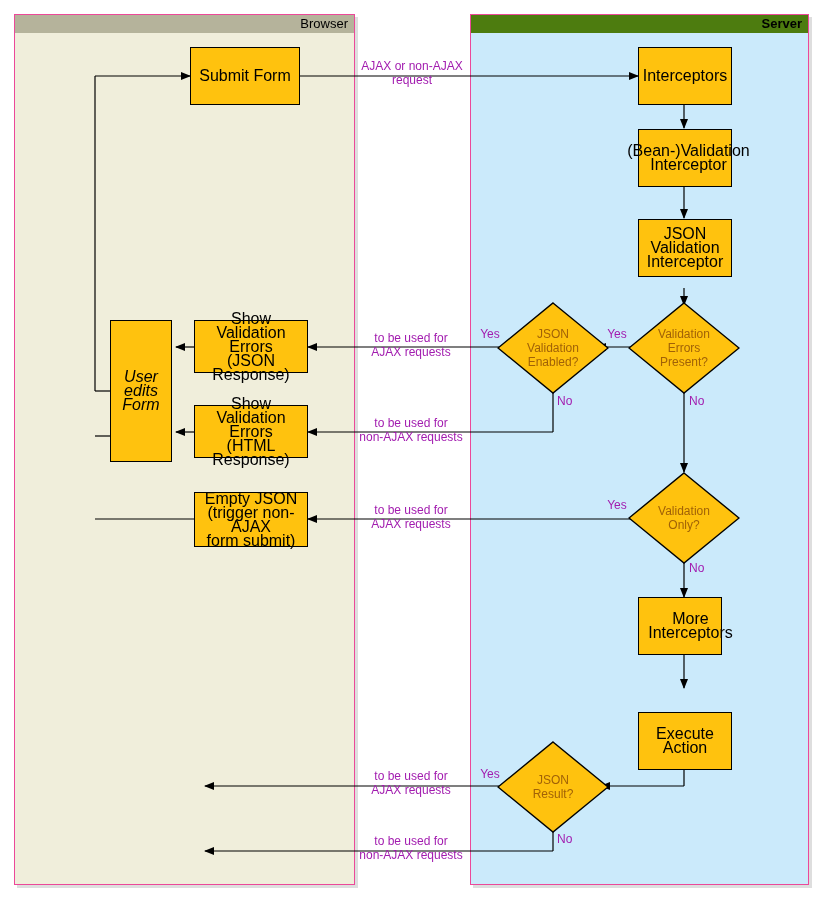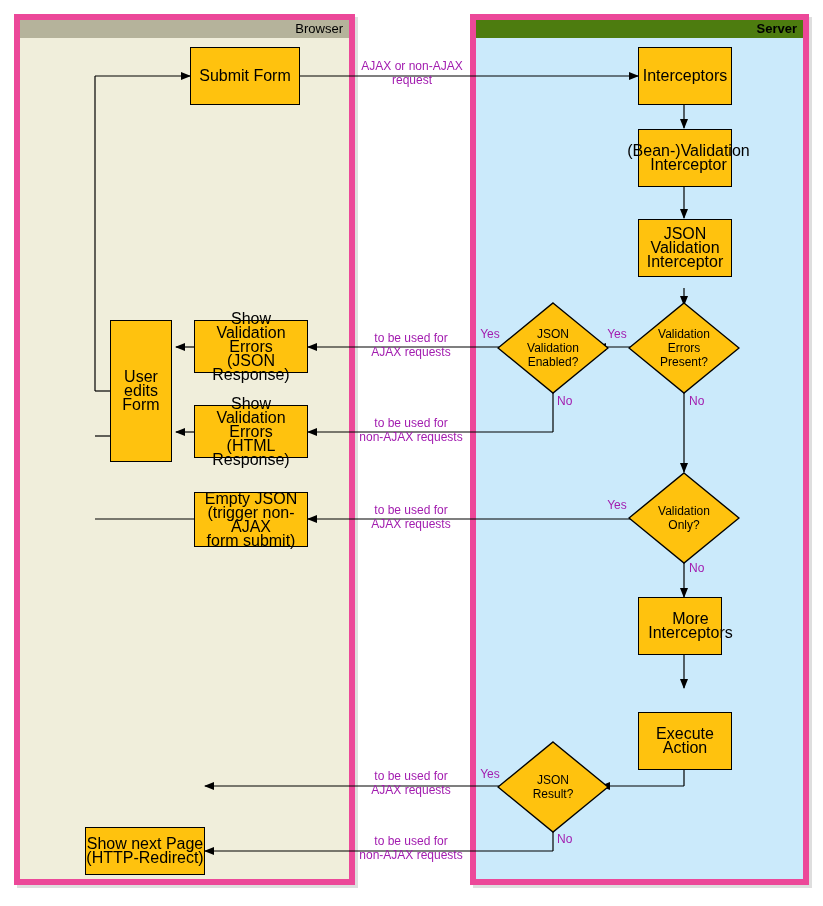--- a/index.html
+++ b/index.html
@@ -10,21 +10,21 @@
   #canvas {
     position: relative;
     width: 823px;
     height: 906px;
     background: #ffffff;
     font-family: "Liberation Sans", sans-serif;
     overflow: hidden;
   }
   .lane {
     position: absolute;
-    border: 6px solid #ec4899;
+    border: 1px solid #ec4899;
     box-sizing: border-box;
     box-shadow: 3px 3px 0 rgba(0,0,0,0.13);
   }
   .lane-header {
     position: absolute;
     left: 0;
     top: 0;
     right: 0;
     height: 18px;
     box-sizing: border-box;
@@ -66,21 +66,21 @@
   .diamond .dlabel {
     position: absolute;
     left: 0; top: 0;
     width: 100%; height: 100%;
     display: flex;
     align-items: center;
     justify-content: center;
     text-align: center;
     font-size: 12px;
     line-height: 14px;
-    color: #000000;
+    color: #a16207;
     white-space: pre-line;
   }
   .edge-label {
     position: absolute;
     font-size: 12px;
     line-height: 14px;
     color: #a21caf;
     text-align: center;
     white-space: pre-line;
     z-index: 6;
@@ -149,39 +149,37 @@
 
       <path d="M509,786 L205,786" marker-end="url(#arrow)"></path>
 
       <path d="M553,830 L553,851"></path>
       <path d="M553,851 L205,851" marker-end="url(#arrow)"></path>
     </g>
   </svg>
 
   <div class="node" style="left:190px; top:47px; width:110px; height:58px;">Submit Form</div>
 
-  <div class="node" style="left:110px; top:320px; width:62px; height:142px;">User
+  <div class="node" style="left:110px; top:320px; width:62px; height:142px;font-style:italic;">User
 edits
 Form</div>
 
   <div class="node" style="left:194px; top:320px; width:114px; height:53px;">Show Validation
 Errors
 (JSON Response)</div>
 
   <div class="node" style="left:194px; top:405px; width:114px; height:53px;">Show Validation
 Errors
 (HTML Response)</div>
 
   <div class="node" style="left:194px; top:492px; width:114px; height:55px;">Empty JSON
 (trigger non-AJAX
 form submit)</div>
 
 
-  <div class="node" style="left:85px; top:827px; width:120px; height:48px;">Show next Page
-(HTTP-Redirect)</div>
 
   <div class="node" style="left:638px; top:47px; width:94px; height:58px;">Interceptors</div>
 
   <div class="node" style="left:638px; top:129px; width:94px; height:58px;padding-left:7px;">(Bean-)Validation
 Interceptor</div>
 
   <div class="node" style="left:638px; top:219px; width:94px; height:58px;">JSON Validation
 Interceptor</div>
 
   <div class="node" style="left:638px; top:597px; width:84px; height:58px;padding-left:21px;">More

